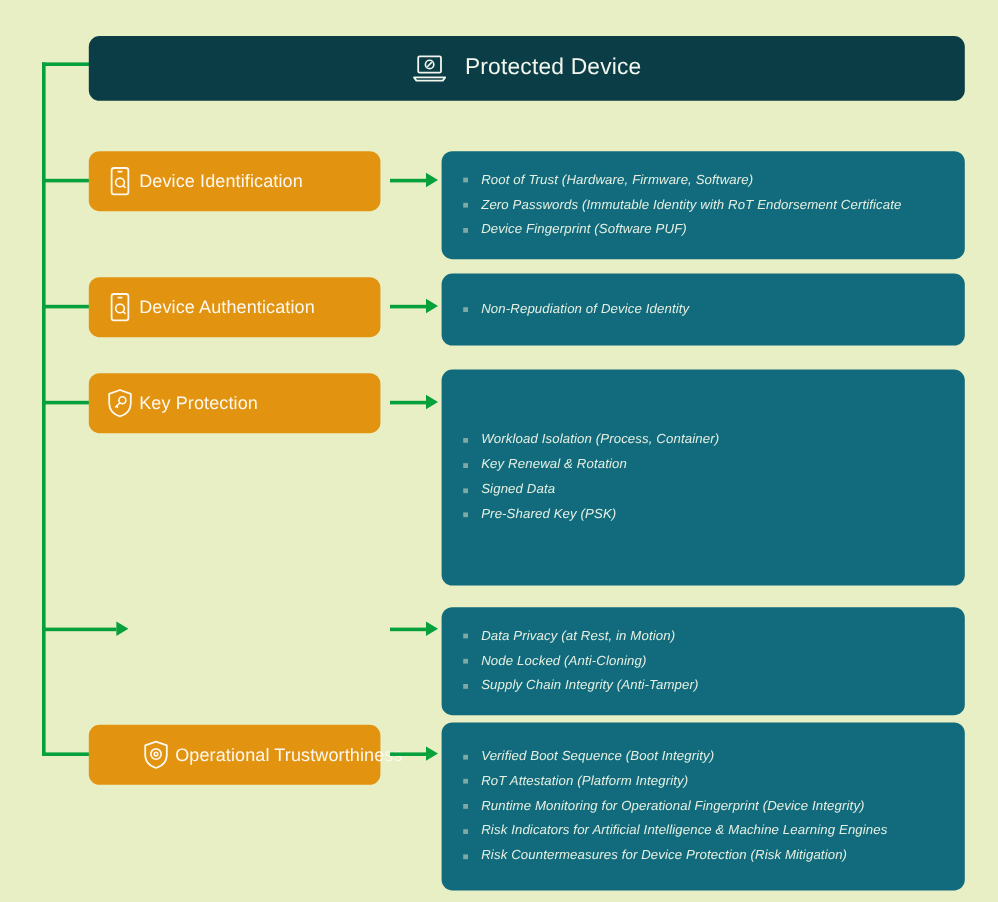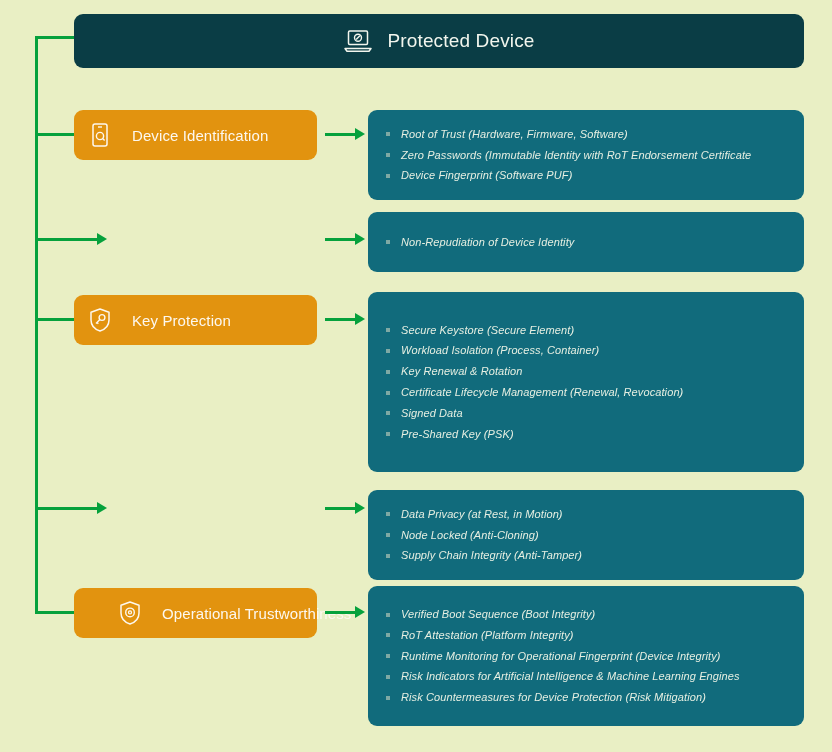--- a/index.html
+++ b/index.html
@@ -2,39 +2,39 @@
 <html><head>
 <meta charset="utf-8">
 <style>
   * { margin:0; padding:0; box-sizing:border-box; }
   html, body {
     width:832px; height:752px;
     background:#e9efc4;
     font-family:"Liberation Sans", sans-serif;
     overflow:hidden;
   }
-  #canvas { position:relative; width:832px; height:537px; }
+  #canvas { position:relative; width:832px; height:537px;margin-top:16px; }
 
   
   .header {
     position:absolute; left:74px; top:14px; width:730px; height:54px;
     background:#0a3d45; border-radius:9px;
     display:flex; align-items:center; justify-content:center; gap:14px;
   }
   .header-title {
     color:#f2f6ee; font-size:19px; font-weight:400; letter-spacing:.15px;
     white-space:nowrap;
   }
   .header-icon { width:30px; height:26px; display:block; flex:0 0 auto; }
 
   
   .chip {
     position:absolute; left:74px; width:243px;
     background:#e2930f; border-radius:9px;
-    display:flex; align-items:center; gap:20px;
+    display:flex; align-items:center; gap:4px;
     padding:0 14px;
   }
   .chip-icon { width:24px; height:26px; flex:0 0 auto; display:block; }
   .chip-label {
     color:#fdf8ef; font-size:15px; font-weight:400; letter-spacing:.1px;
     white-space:nowrap;
   }
 
   
   .panel {
@@ -106,20 +106,29 @@
     <ul>
       <li>Root of Trust (Hardware, Firmware, Software)</li>
       <li>Zero Passwords (Immutable Identity with RoT Endorsement Certificate</li>
       <li>Device Fingerprint (Software PUF)</li>
     </ul>
   </div>
 
   <div class="arrow-row" style="left:35px; top:238px; width:62px; height:3px;"></div>
   <div class="arrow-head" style="left:97px; top:233px;"></div>
 
+  <div class="chip" style="top:215px; height:50px;">
+    <svg class="chip-icon" viewBox="0 0 24 26">
+      <rect x="5" y="2" width="14" height="22" rx="2" fill="none" stroke="#fdf8ef" stroke-width="1.5"></rect>
+      <line x1="10" y1="5" x2="14" y2="5" stroke="#fdf8ef" stroke-width="1.4"></line>
+      <circle cx="12" cy="14" r="3.6" fill="none" stroke="#fdf8ef" stroke-width="1.4"></circle>
+      <line x1="14.6" y1="16.6" x2="16.6" y2="18.6" stroke="#fdf8ef" stroke-width="1.4"></line>
+    </svg>
+    <span class="chip-label">Device Authentication</span>
+  </div>
 
   <div class="arrow-row" style="left:325px; top:238px; width:30px; height:3px;"></div>
   <div class="arrow-head" style="left:355px; top:233px;"></div>
 
   <div class="panel" style="top:212px; height:60px;">
     <ul>
       <li>Non-Repudiation of Device Identity</li>
     </ul>
   </div>
 
@@ -134,24 +143,22 @@
       <line x1="9.1" y1="15.5" x2="10.3" y2="16.7" stroke="#fdf8ef" stroke-width="1.4"></line>
     </svg>
     <span class="chip-label">Key Protection</span>
   </div>
 
   <div class="arrow-row" style="left:325px; top:318px; width:30px; height:3px;"></div>
   <div class="arrow-head" style="left:355px; top:313px;"></div>
 
   <div class="panel" style="top:292px; height:180px;">
     <ul>
-      <li>Secure Keystore (Secure Element)</li>
       <li>Workload Isolation (Process, Container)</li>
       <li>Key Renewal &amp; Rotation</li>
-      <li>Certificate Lifecycle Management (Renewal, Revocation)</li>
       <li>Signed Data</li>
       <li>Pre-Shared Key (PSK)</li>
     </ul>
   </div>
 
   <div class="arrow-row" style="left:35px; top:507px; width:62px; height:3px;"></div>
   <div class="arrow-head" style="left:97px; top:502px;"></div>
 
 
   <div class="arrow-row" style="left:325px; top:507px; width:30px; height:3px;"></div>

